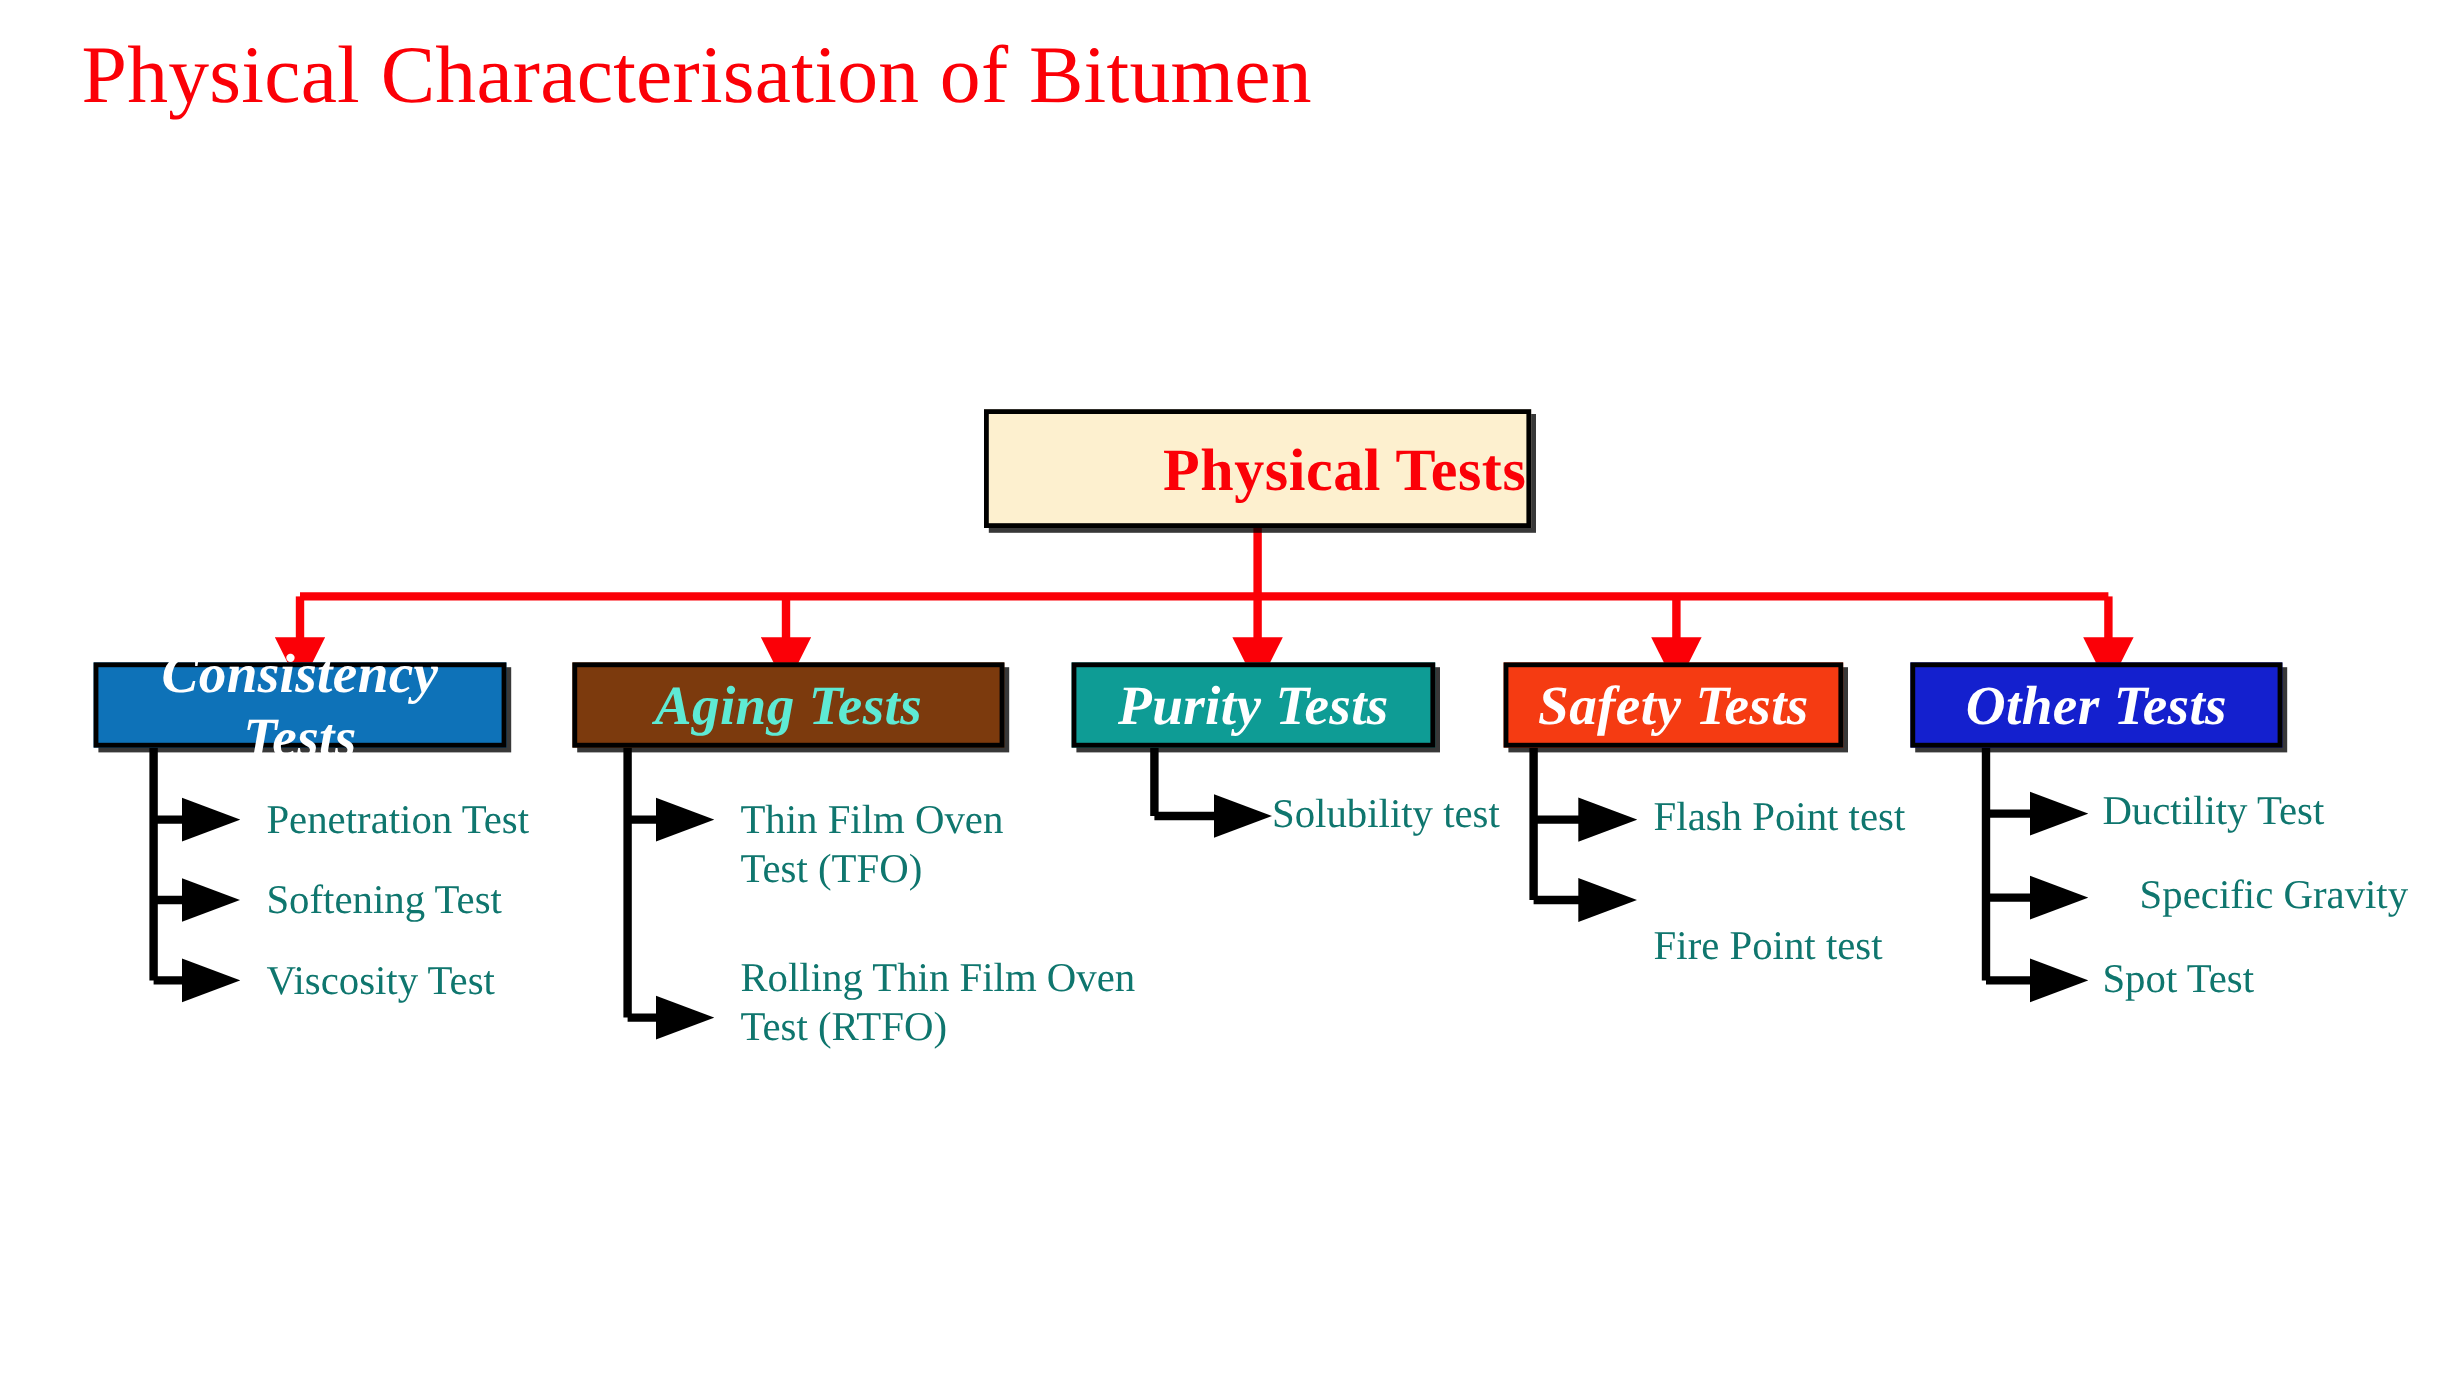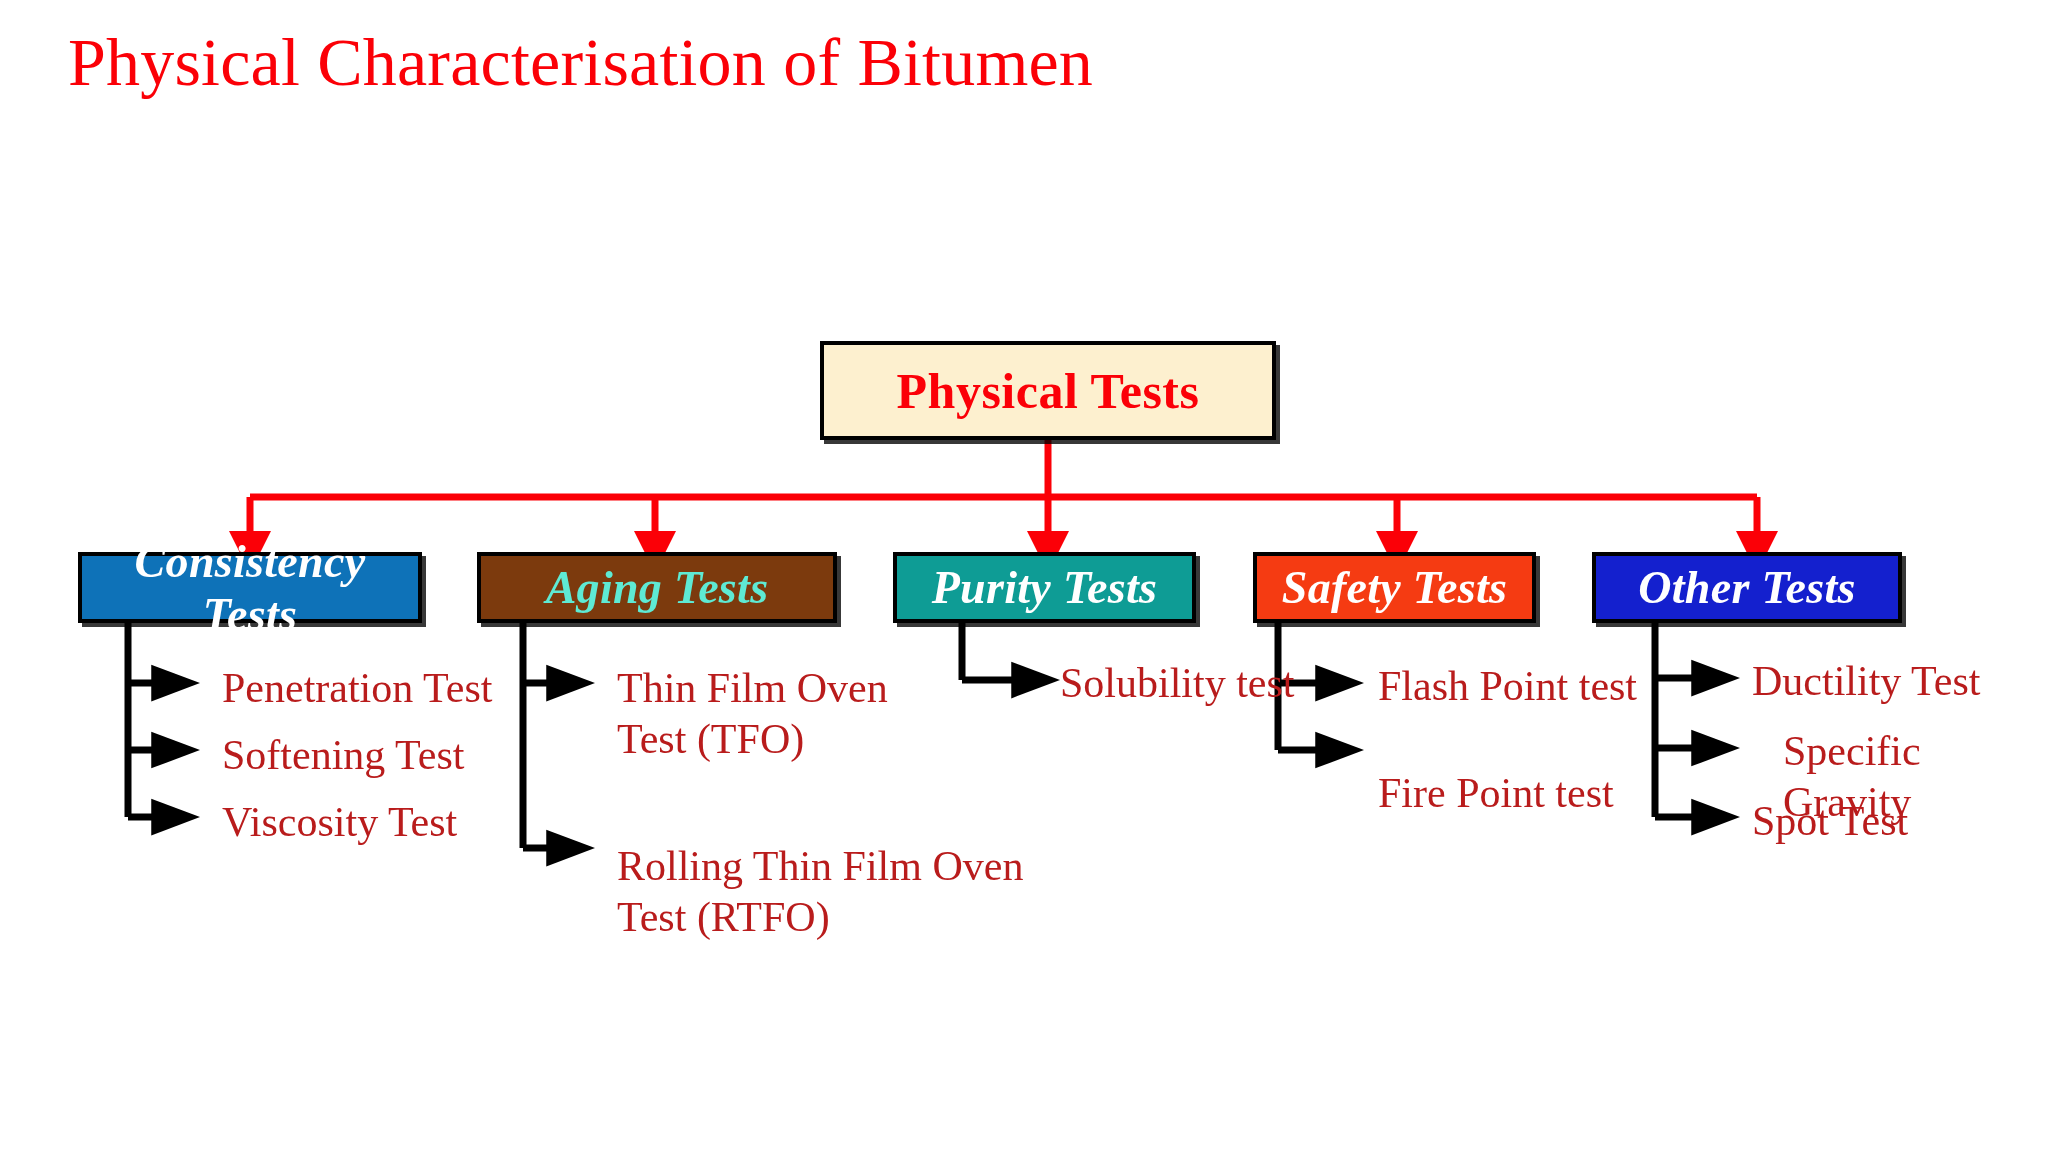--- a/index.html
+++ b/index.html
@@ -51,35 +51,36 @@
     justify-content: center;
     text-align: center;
     box-shadow: 4px 4px 0 0 rgba(0,0,0,0.78);
   }
   .node-root {
     background: #fdf0cf;
     color: #fb0007;
     font-weight: bold;
     font-size: 50px;
     letter-spacing: 0.5px;
+    justify-content: flex-end;
   }
   .node-cat {
     font-weight: bold;
     font-style: italic;
     font-size: 46px;
     color: #ffffff;
     letter-spacing: 0.3px;
   }
 
   
   .leaf {
     position: absolute;
-    font-size: 42px;
+    font-size: 34px;
     line-height: 1.22;
-    color: #b91c1c;
+    color: #0f766e;
     white-space: pre-line;
     font-family: Liberation Serif, serif;
   }
 </style>
 </head>
 <body>
 
 <div id="slide">
 
   <div class="page-title">Physical Characterisation of Bitumen</div>
@@ -161,21 +162,21 @@
   <div class="node node-cat" style="left:1592px; top:552px; width:310px; height:71px; background:#1420ce;">
     <span>Other Tests</span>
   </div>
 
   <div class="leaf" style="left:222px; top:663px;">Penetration Test</div>
   <div class="leaf" style="left:222px; top:730px;">Softening Test</div>
   <div class="leaf" style="left:222px; top:797px;">Viscosity Test</div>
 
   <div class="leaf" style="left:617px; top:663px;">Thin Film Oven
 Test (TFO)</div>
-  <div class="leaf" style="left:617px; top:841px;">Rolling Thin Film Oven
+  <div class="leaf" style="left:617px; top:795px;">Rolling Thin Film Oven
 Test (RTFO)</div>
 
   <div class="leaf" style="left:1060px; top:658px;">Solubility test</div>
 
   <div class="leaf" style="left:1378px; top:661px;">Flash Point test</div>
   <div class="leaf" style="left:1378px; top:768px;text-align:right;">Fire Point test</div>
 
   <div class="leaf" style="left:1752px; top:656px;">Ductility Test</div>
   <div class="leaf" style="left:1752px; top:726px;margin-left:31px;">Specific Gravity</div>
   <div class="leaf" style="left:1752px; top:796px;">Spot Test</div>

